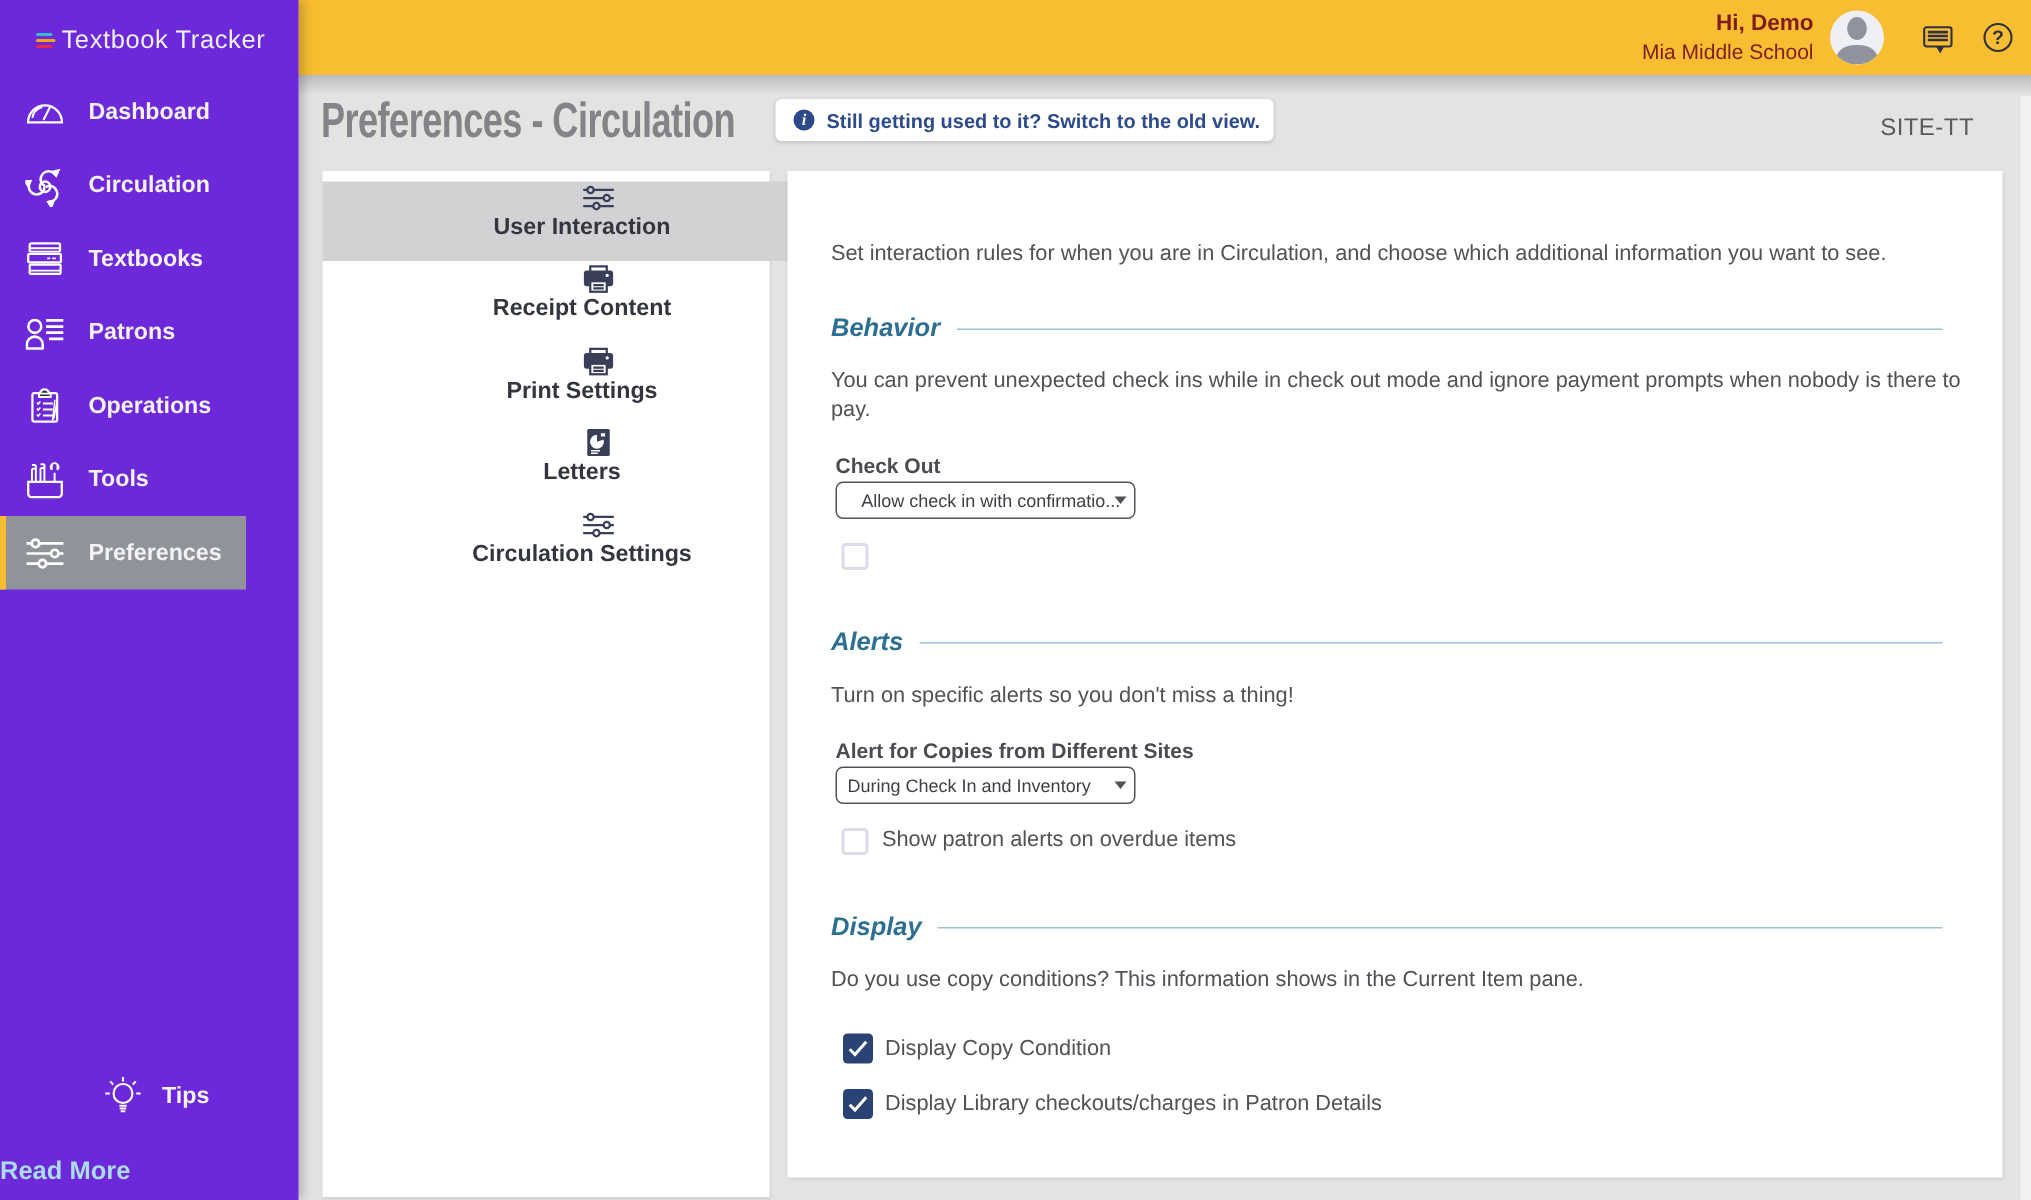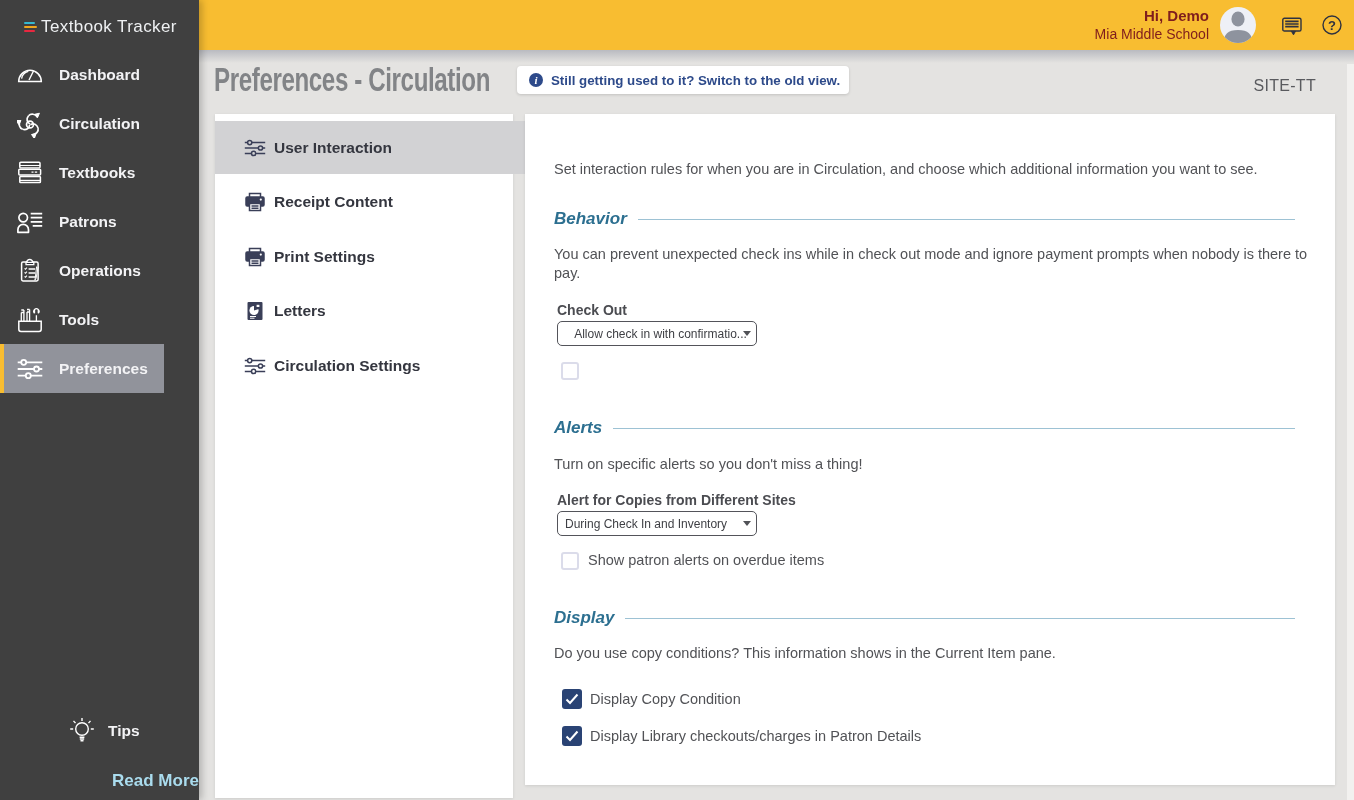--- a/index.html
+++ b/index.html
@@ -12,52 +12,52 @@
 .topshadow { position:absolute; left:199px; top:50px; right:0; height:13px;
   background:linear-gradient(to bottom, rgba(150,153,165,0.55), rgba(150,153,165,0)); z-index:1; }
 .hi { position:absolute; top:6px; right:145px; text-align:right; color:#7f1d1d; }
 .hi .l1 { font-size:15px; font-weight:bold; line-height:19px; }
 .hi .l2 { font-size:14px; line-height:19px; }
 .avatar { position:absolute; left:1021px; top:7px; width:36px; height:36px; border-radius:50%;
   background:#eef0f6; overflow:hidden; }
 .avatar svg { display:block; }
 
 
-.sidebar { position:absolute; left:0; top:0; width:199px; height:800px; background:#404040; z-index:4; box-shadow:3px 0 7px rgba(0,0,0,0.22); }
+.sidebar { position:absolute; left:0; top:0; width:199px; height:800px; background:#6d28d9; z-index:4; box-shadow:3px 0 7px rgba(0,0,0,0.22); }
 .logo { position:absolute; left:24px; top:17px; display:flex; align-items:center; }
 .logobars { width:13px; height:13px; margin-right:4px; position:relative; top:1px; }
 .logobars div { height:2.6px; margin-bottom:1.6px; border-radius:1px; }
 .lb1 { width:10.5px; background:#35b9d0; }
 .lb2 { width:12.6px; background:#f1a71c; }
 .lb3 { width:11.2px; background:#e82840; }
 .logotext { color:#eef0f2; font-size:17px; letter-spacing:0.4px; }
 .nav { position:absolute; left:0; top:50px; width:164px; }
 .navitem { height:49px; display:flex; align-items:center; position:relative; }
 .navitem .ic { width:26px; height:26px; margin-left:17px; display:flex; align-items:center; justify-content:center; }
 .navitem .lbl { margin-left:16px; color:#f3f3f5; font-size:15.5px; font-weight:bold; }
 .navitem.active { background:#91939b; }
 .navitem.active::before { content:""; position:absolute; left:0; top:0; bottom:0; width:4px; background:#f8bd31; }
 .tips { position:absolute; left:0; top:706px; width:199px; height:49px; display:flex; align-items:center;margin-left:42px; }
-.readmore { position:absolute; left:0; top:771px; width:199px; text-align:right;
+.readmore { position:absolute; left:0; top:771px; width:199px; text-align:left;
   color:#aadcee; font-size:17px; font-weight:bold; }
 
 
 .h1 { position:absolute; left:214px; top:61px; font-size:33px; letter-spacing:-0.5px; font-weight:bold; color:#828487; z-index:2; transform:scale(0.73,1); transform-origin:0 0; }
 .pill { position:absolute; left:517px; top:66px; width:332px; height:28px; background:#fff; border-radius:4px;
   box-shadow:0 1px 3px rgba(0,0,0,0.15); display:flex; align-items:center; z-index:2; }
 .pill .infoi { width:14px; height:14px; border-radius:50%; background:#2d4a8a; color:#fff; margin-left:12px;
   font-size:11px; font-weight:bold; font-style:italic; font-family:"Liberation Serif",serif;
   display:flex; align-items:center; justify-content:center; }
 .pill .ptxt { margin-left:8px; color:#2d4a8a; font-size:13.3px; font-weight:bold; white-space:nowrap; }
 .sitett { position:absolute; top:77px; left:1246px; width:70px; text-align:right; font-size:16px; color:#595a5e;
   letter-spacing:0.3px; z-index:2; }
 
 
 .menupanel { position:absolute; left:215px; top:114px; width:298px; height:684px; background:#fff; z-index:2; box-shadow:0 1px 3px rgba(0,0,0,0.1); }
-.mitem { position:absolute; left:0; width:338px; height:54px; display:flex; align-items:center; }
+.mitem { position:absolute; left:0; width:338px; height:54px; display:flex; align-items:center;flex-direction:column; }
 .mitem .mic { width:22px; height:22px; margin-left:29px; }
 .mitem .mlbl { margin-left:8px; color:#34363f; font-size:15.5px; font-weight:bold; }
 .mitem.sel { background:#d2d2d4; height:53px; }
 
 
 .content { position:absolute; left:525px; top:114px; width:810px; height:671px; background:#fff; z-index:2; box-shadow:0 1px 3px rgba(0,0,0,0.1); }
 .ctext { position:absolute; font-size:14.5px; color:#515256; line-height:19px; }
 .blabel { position:absolute; font-size:14px; font-weight:bold; color:#4b4c51; }
 .sechead { position:absolute; left:29px; right:40px; display:flex; align-items:center; }
 .sechead .st { font-size:17px; font-weight:bold; color:#2c6f90; white-space:nowrap;font-style:italic; }

